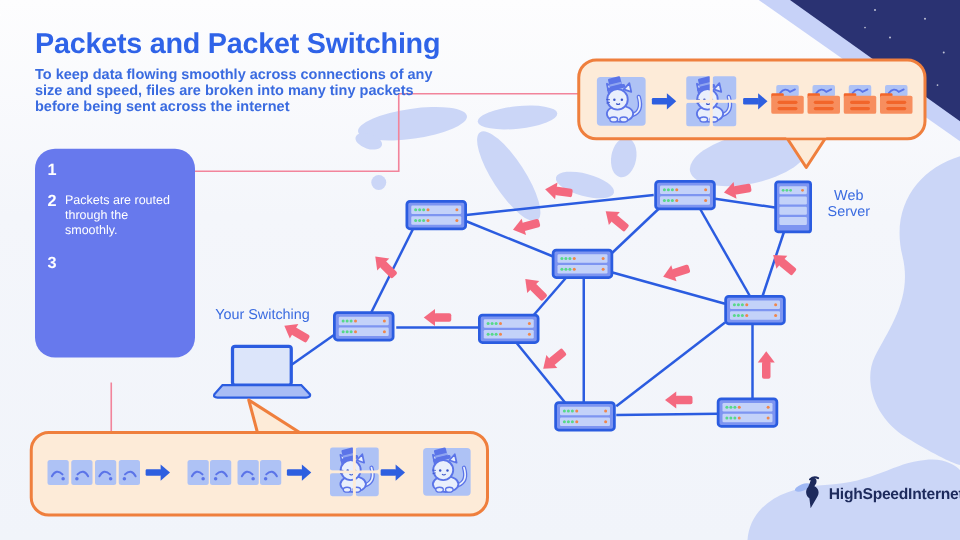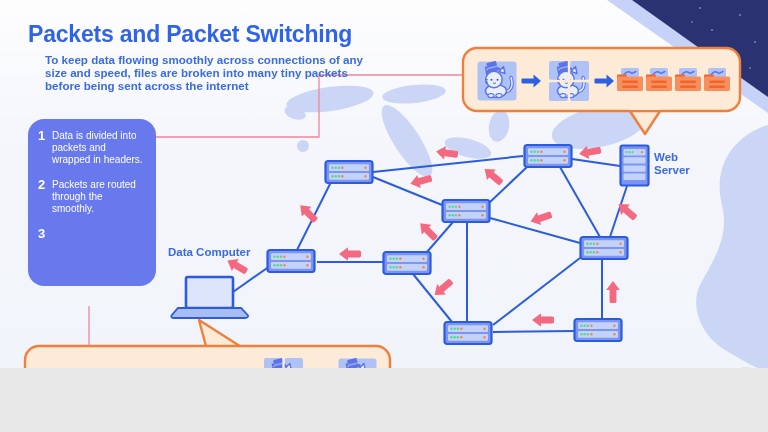--- a/index.html
+++ b/index.html
@@ -1,28 +1,28 @@
 <!DOCTYPE html>
 <html><head>
 <meta charset="utf-8">
 <style>
   html,body{margin:0;padding:0;background:#e8e8e8;}
-  #stage{position:relative;width:768px;height:368px;overflow:hidden;
+  #stage{position:relative;width:768px;height:432px;overflow:hidden;
     background:linear-gradient(180deg,#fdfdfe 0%,#f4f6fb 40%,#f1f4fa 100%);
     font-family:"Liberation Sans",sans-serif;}
   #diagram{position:absolute;left:0;top:0;width:768px;height:432px;}
   .abs{position:absolute;}
   #title{left:28px;top:21px;font-size:23px;font-weight:bold;color:#2f63e8;letter-spacing:-0.2px;}
-  #subtitle{left:45px;top:54px;width:322px;font-size:11.6px;line-height:12.8px;color:#3a6be0;font-weight:bold;}
+  #subtitle{left:28px;top:54px;width:322px;font-size:11.6px;line-height:12.8px;color:#3a6be0;font-weight:bold;}
   #steps-box{left:28px;top:119px;width:128px;min-height:167px;background:#6779ed;border-radius:16px;
     padding:11px 10px;display:flex;flex-direction:column;gap:13px;box-sizing:border-box;}
   .step{display:flex;gap:5px;color:#ffffff;}
   .step-num{font-size:13px;font-weight:bold;line-height:12px;flex:0 0 9px;}
   .step-text{font-size:10px;line-height:12px;width:97px;}
-  .node-label{font-size:11.5px;line-height:13px;color:#3a6be0;font-weight:bold;text-align:left;}
+  .node-label{font-size:11.5px;line-height:13px;color:#3a6be0;font-weight:normal;text-align:center;}
   #your-computer-label{left:168px;top:246px;width:84px;}
   #web-server-label{left:654px;top:151px;width:50px;}
   #logo{left:636px;top:381px;display:flex;align-items:center;gap:3px;}
   #logo-text{font-size:12.5px;font-weight:bold;color:#1d2a5c;letter-spacing:-0.2px;}
 </style>
 </head>
 <body>
 
 <div id="stage">
 
@@ -231,32 +231,31 @@
       <use href="#cat-full" transform="translate(338,358) scale(0.975)"></use>
     </g>
   </svg>
 
   <div id="title" class="abs">Packets and Packet Switching</div>
   <div id="subtitle" class="abs">To keep data flowing smoothly across connections of any size and speed, files are broken into many tiny packets before being sent across the internet</div>
 
   <div id="steps-box" class="abs">
     <div class="step">
       <div class="step-num">1</div>
-      <div class="step-text">Data is divided into packets and wrapped in headers.</div>
     </div>
     <div class="step">
       <div class="step-num">2</div>
       <div class="step-text">Packets are routed through the smoothly.</div>
     </div>
     <div class="step">
       <div class="step-num">3</div>
     </div>
   </div>
 
-  <div id="your-computer-label" class="abs node-label">Data Computer</div>
+  <div id="your-computer-label" class="abs node-label">Your Switching</div>
   <div id="web-server-label" class="abs node-label">Web Server</div>
 
   <div id="logo" class="abs">
     <svg width="24" height="27" viewBox="0 0 24 27">
       <ellipse cx="6" cy="9" rx="6.5" ry="2.6" transform="rotate(-22 6 9)" fill="#9fb8f4"></ellipse>
       <path d="M13,1.5 C16,0.5 18,2.5 17,5.5 L15.5,8 C19,9.5 20,13.5 17.5,17 L12.5,25.5 L11.5,17.5 C8.5,15.5 8,11 10.5,8.5 L12,5 Z" fill="#1d2a5c"></path>
       <path d="M12,2.5 Q15,-0.5 18.5,1.5" stroke="#1d2a5c" stroke-width="1.6" fill="none" stroke-linecap="round"></path>
     </svg>
     <span id="logo-text">HighSpeedInternet</span>
   </div>

